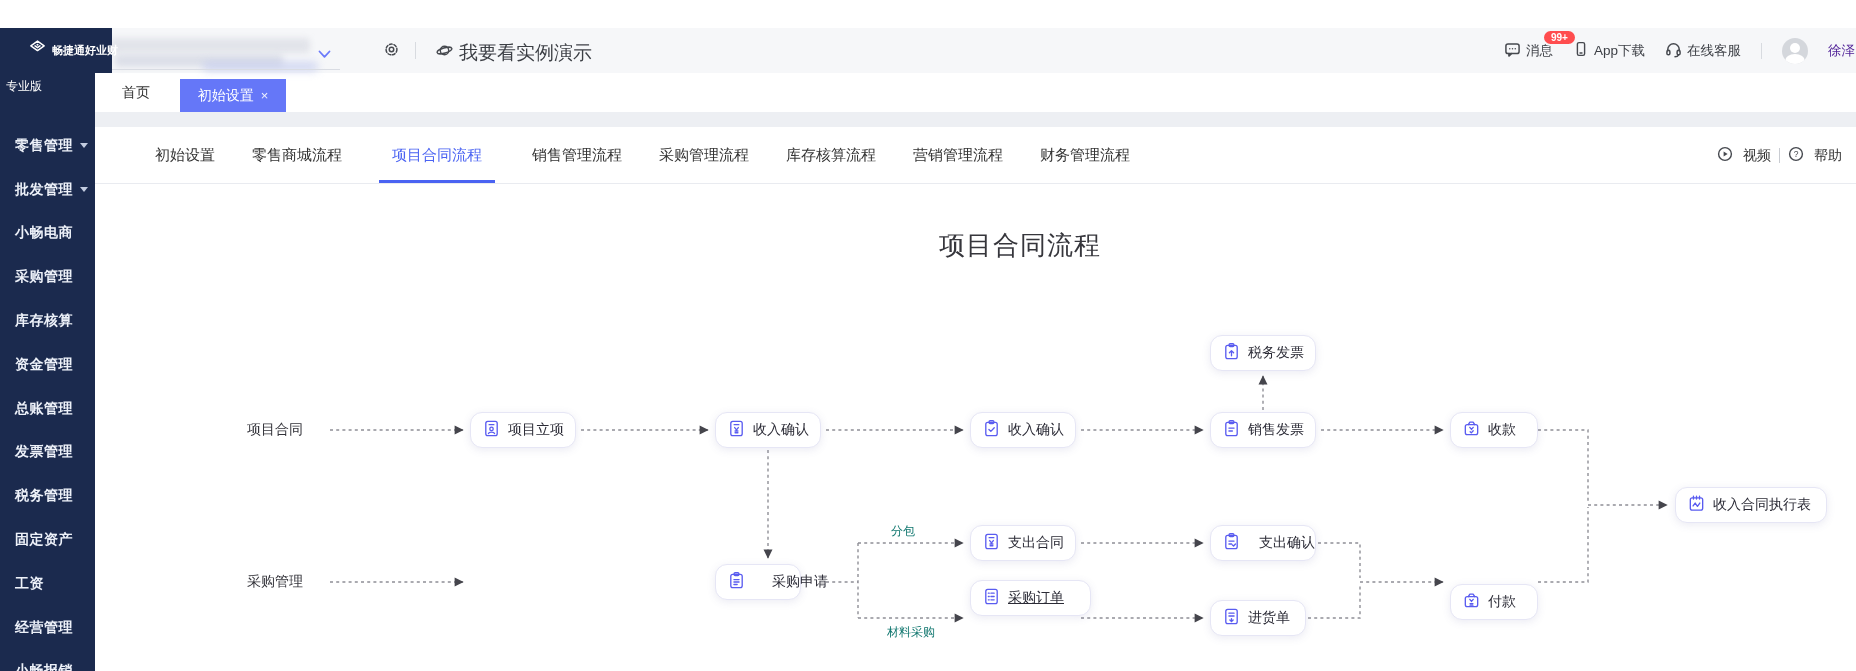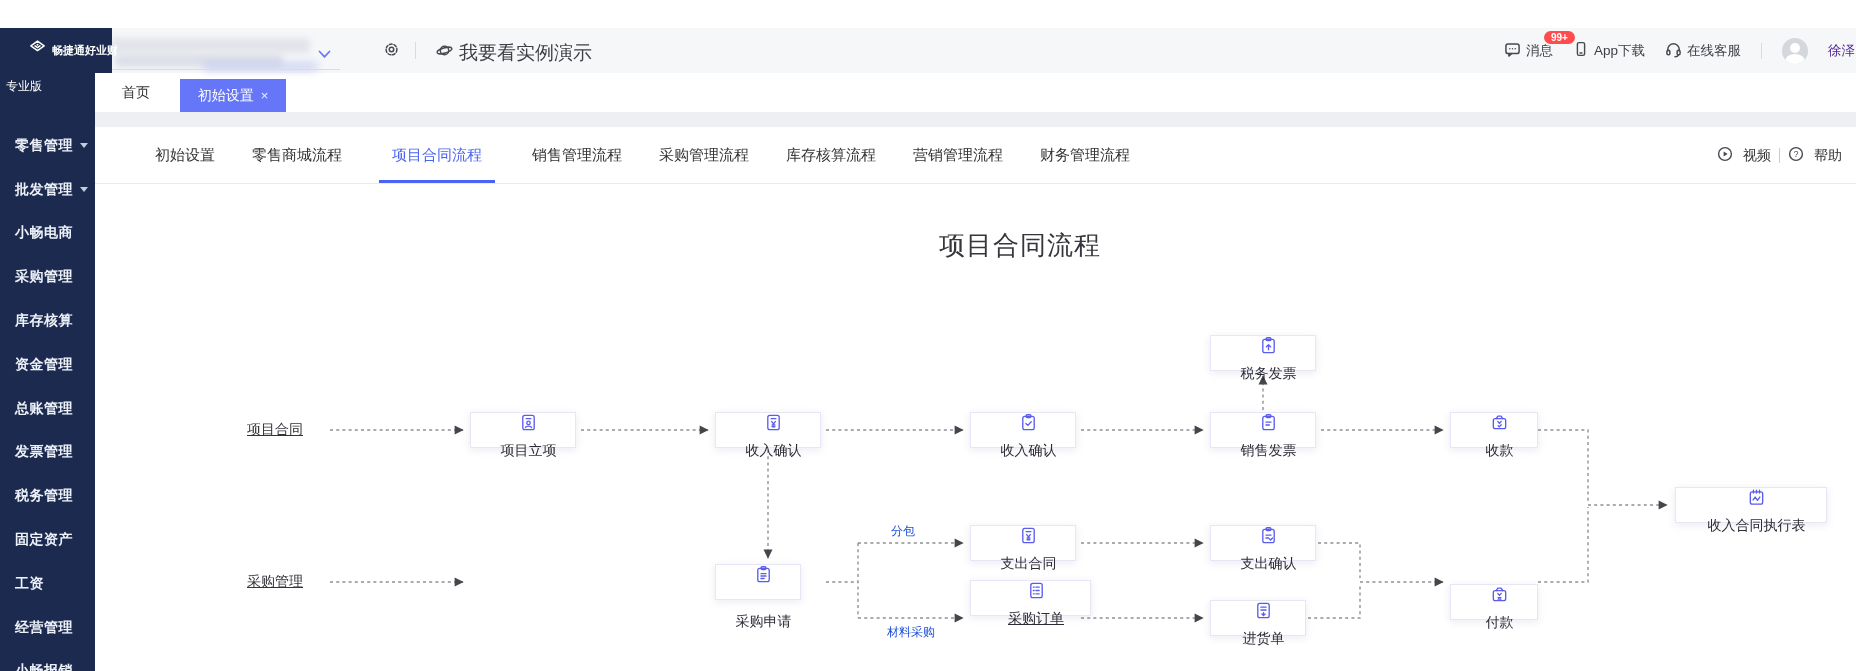--- a/index.html
+++ b/index.html
@@ -69,25 +69,25 @@
     font-size:14px; color:#333; }
   .subnav-right .ico-btn { display:flex; align-items:flex-end; gap:10px; cursor:pointer; }
   .subnav-div { width:1px; height:15px; background:#c9ccd2; }
 
   
   .flow-canvas { position:relative; height:487px; background:#fff; }
   .flow-title { position:absolute; left:925px; top:44px; transform:translateX(-50%);
     font-size:26px; color:#36363c; font-weight:500; letter-spacing:1px; white-space:nowrap; }
   .flow-svg { position:absolute; left:0; top:0; pointer-events:none; }
   .flow-node { position:absolute; height:36px; background:#fff; border:1px solid #e6e6f5;
-    border-radius:0; box-shadow:0 2px 8px rgba(88,88,160,.12); display:flex; align-items:center;
-    gap:7px; padding-left:11px; font-size:14px; color:#2b2b36; cursor:pointer; white-space:nowrap;flex-direction:column; }
+    border-radius:12px; box-shadow:0 2px 8px rgba(88,88,160,.12); display:flex; align-items:center;
+    gap:7px; padding-left:11px; font-size:14px; color:#2b2b36; cursor:pointer; white-space:nowrap; }
   .flow-node svg { flex:0 0 19px; }
-  .row-label { position:absolute; transform:translateY(-50%); font-size:14px; color:#33333a;text-decoration:underline; }
-  .branch-label { position:absolute; transform:translate(-50%,-50%); font-size:12px; color:#1d4ed8; }
+  .row-label { position:absolute; transform:translateY(-50%); font-size:14px; color:#33333a; }
+  .branch-label { position:absolute; transform:translate(-50%,-50%); font-size:12px; color:#0f766e; }
   .icon-stroke { stroke:#5a5cf0; fill:none; stroke-width:1.4; stroke-linecap:round; stroke-linejoin:round; }
   .ui-stroke { stroke:#46494f; fill:none; stroke-width:1.4; stroke-linecap:round; stroke-linejoin:round; }
 </style>
 </head>
 <body>
 
 <div class="top-strip"></div>
 
 <div class="app">
 

